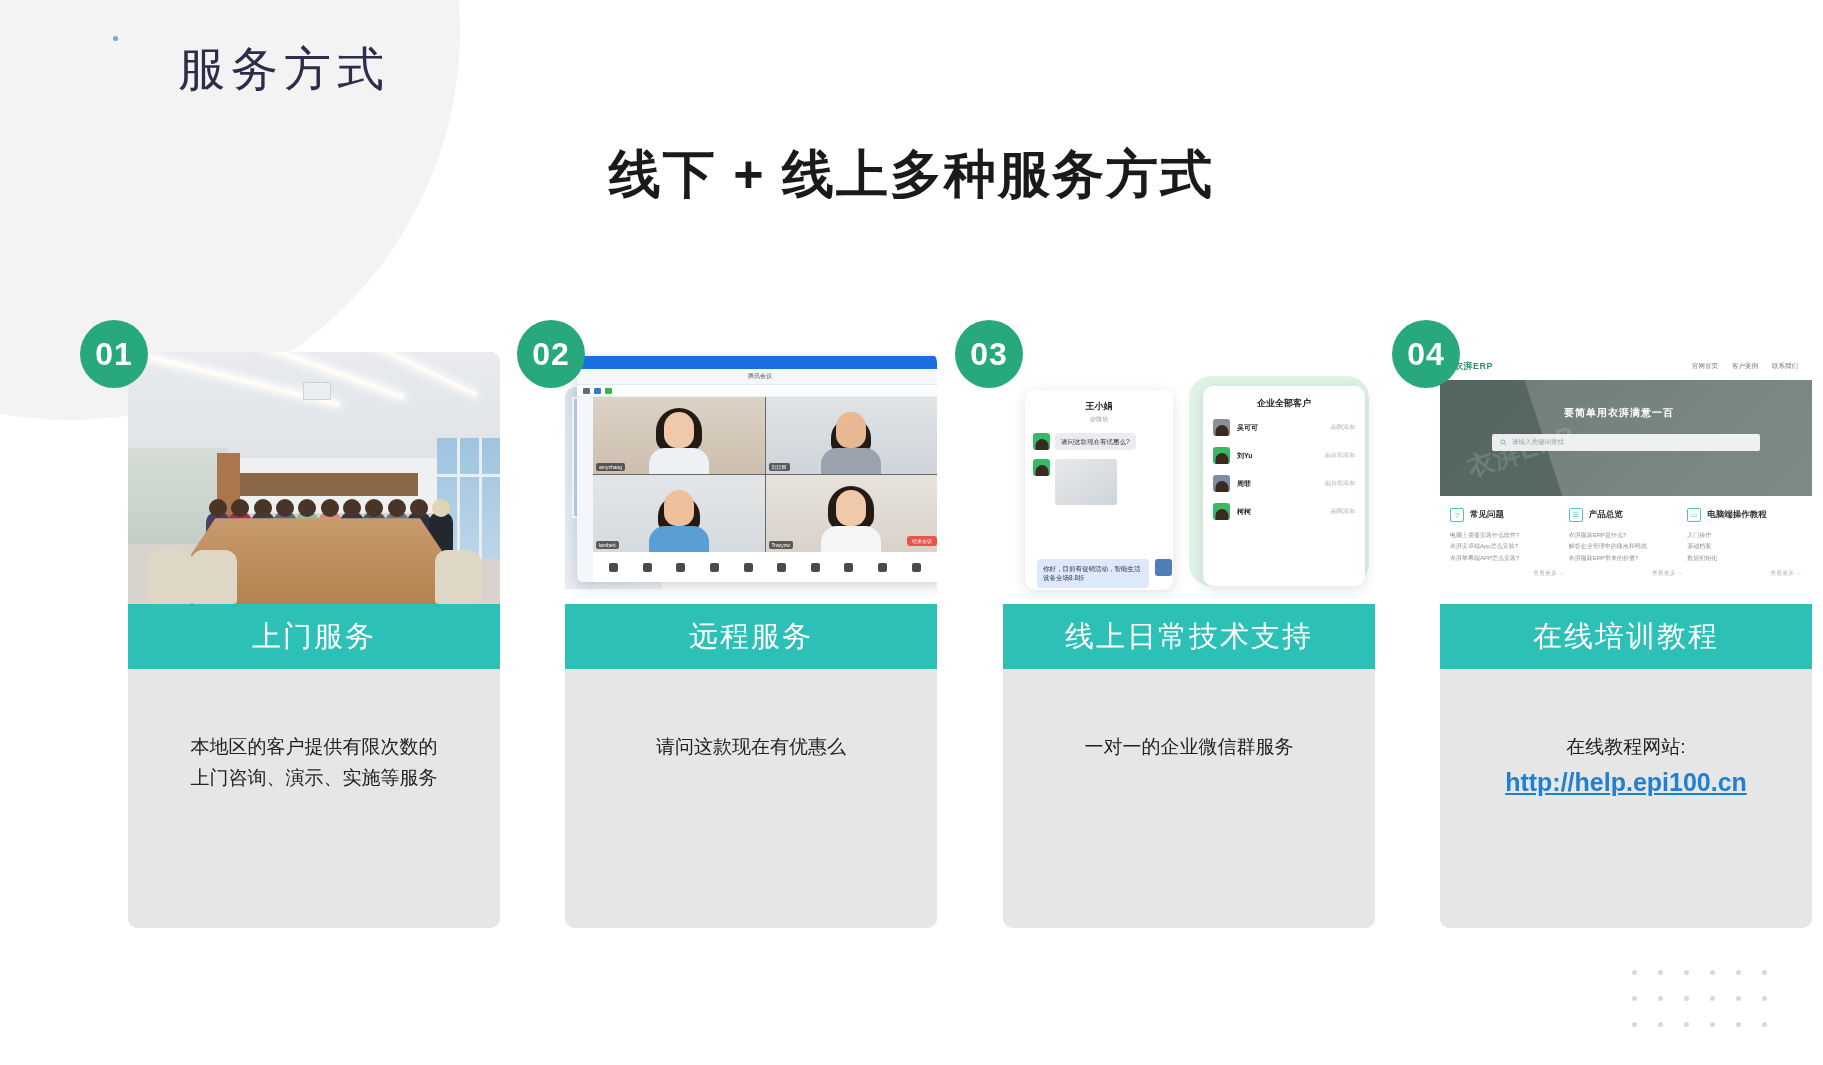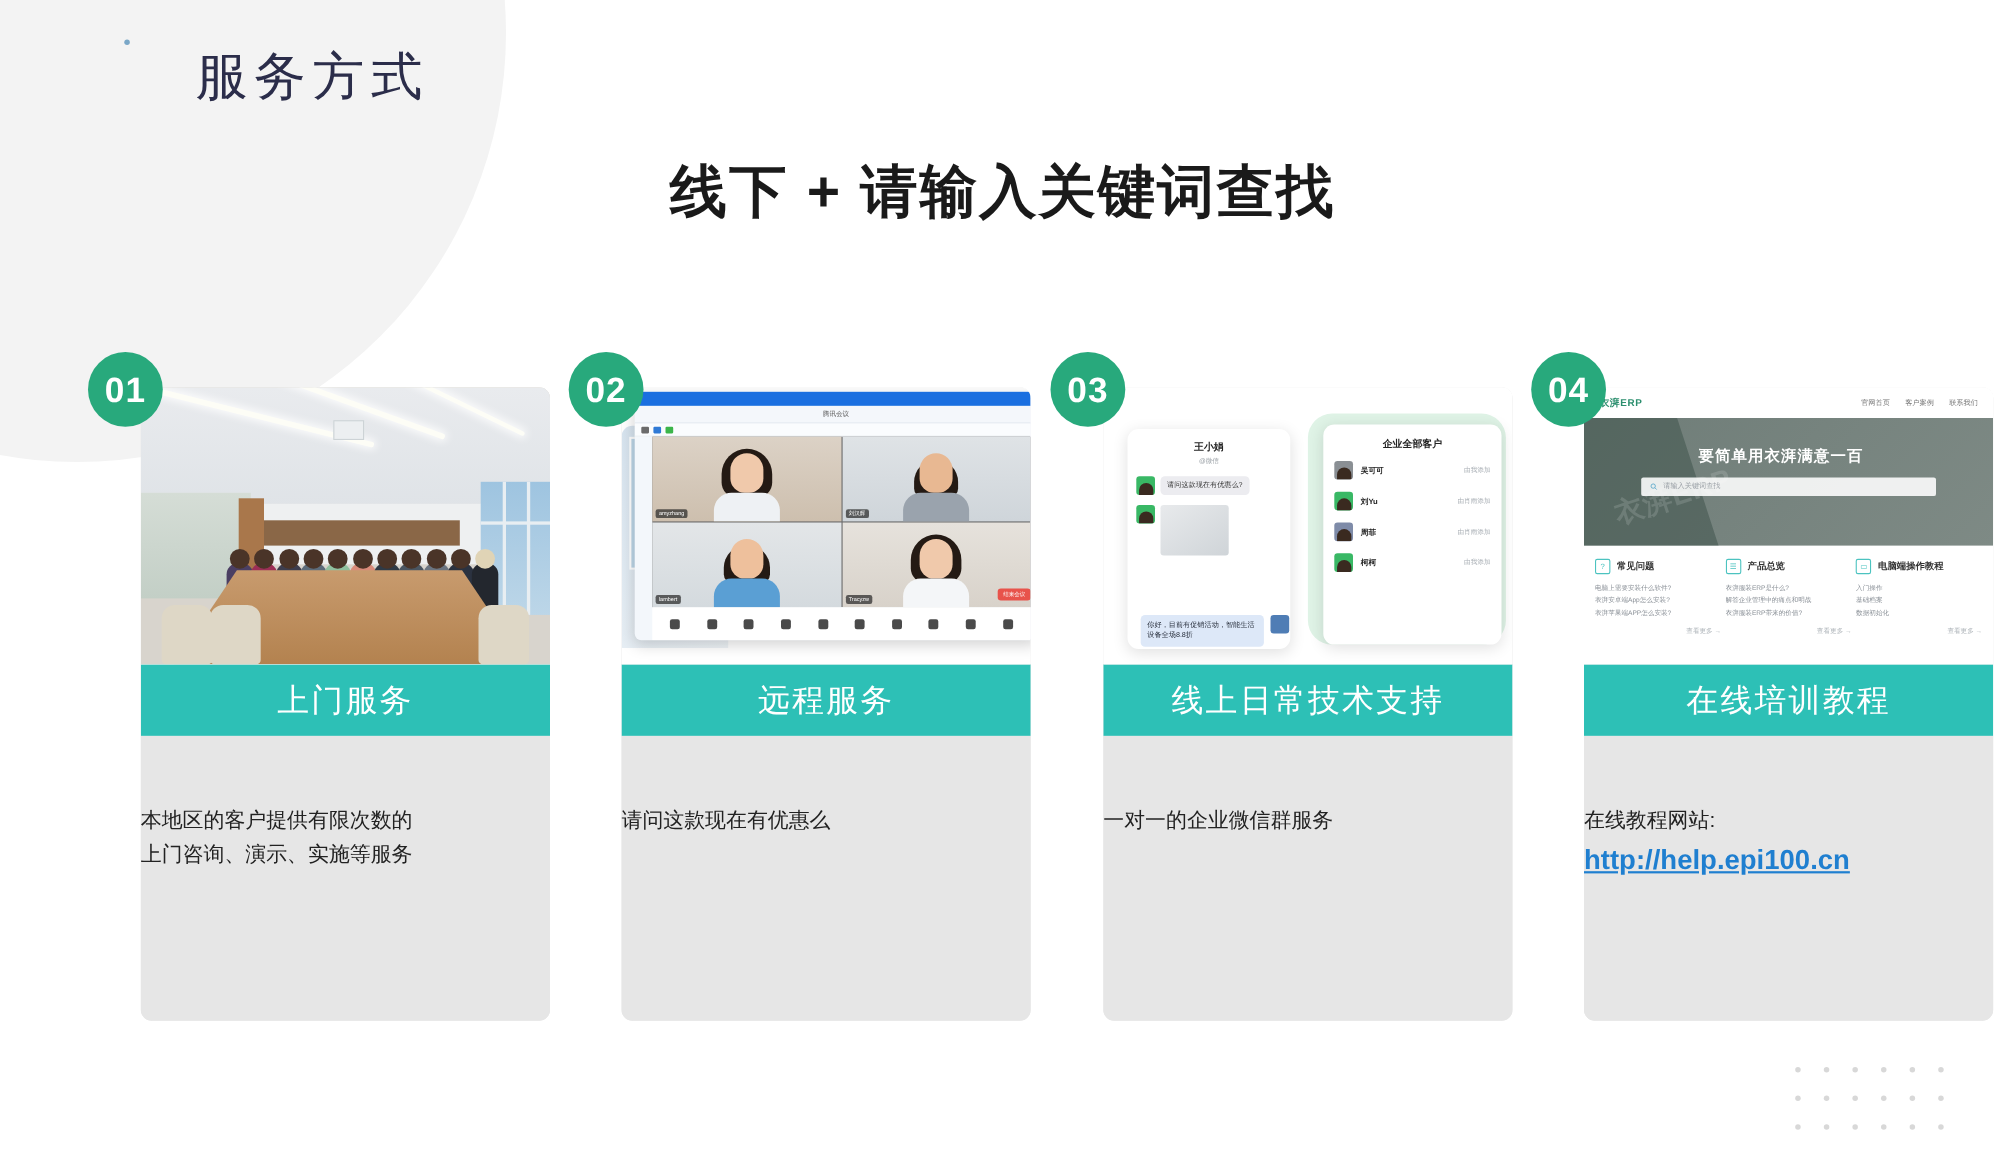--- a/index.html
+++ b/index.html
@@ -50,20 +50,21 @@
     position: relative; width: 100%; height: 252px;
     background: #ffffff; overflow: hidden;
   }
   .card-band {
     height: 65px; background: #2dc0b6; display: flex;
     align-items: center; justify-content: center;
   }
   .card-band-text { color: #fff; font-size: 29px; letter-spacing: 2px; font-weight: 400; }
   .card-body {
     height: 259px; background: #e6e6e6; padding-top: 62px;
+    text-align: center;
   }
   .card-desc { font-size: 19px; color: #222; line-height: 1.65; }
   .card-link {
     display: inline-block; margin-top: 6px; font-size: 25px;
     color: #1f7fd0; font-weight: bold; text-decoration: underline;
   }
 
   .badge {
     position: absolute; width: 68px; height: 68px; border-radius: 50%;
     background: #28a97c; color: #fff; display: flex; align-items: center;
@@ -154,21 +155,21 @@
 
   
   .photo4 { position:absolute; inset:0; background:#fff; overflow:hidden; }
   .p4-nav { height:28px; background:#fff; display:flex; align-items:center; padding:0 14px; }
   .p4-logo { font-size:9px; font-weight:bold; color:#2d8f6f; letter-spacing:.5px; }
   .p4-navlinks { margin-left:auto; display:flex; gap:14px; }
   .p4-navlink { font-size:6.5px; color:#777; }
   .p4-hero { position:relative; height:116px; background:linear-gradient(135deg,#6f7d78,#7e8a85); overflow:hidden; }
   .p4-phone { position:absolute; left:-14px; top:-24px; width:118px; height:186px; background:rgba(63,84,76,.55); border-radius:14px; transform:rotate(-18deg); }
   .p4-wm { position:absolute; left:26px; top:54px; font-size:26px; font-weight:bold; color:rgba(255,255,255,.14); transform:rotate(-18deg); letter-spacing:1px; }
-  .p4-herotitle { position:absolute; left:0; right:14px; top:26px; text-align:center; font-size:14px; color:#fff; font-weight:bold; letter-spacing:1px; }
+  .p4-herotitle { position:absolute; left:0; right:14px; top:26px; text-align:center; font-size:10px; color:#fff; font-weight:bold; letter-spacing:1px; }
   .p4-search {
     position:absolute; left:14%; right:14%; top:54px; height:17px; background:rgba(255,255,255,.88);
     border-radius:2px; display:flex; align-items:center; gap:5px; padding:0 8px;
   }
   .p4-searchtxt { font-size:6.5px; color:#9aa0a6; }
   .p4-cols { display:flex; padding:12px 10px 0; gap:4px; background:#fff; }
   .p4-col { flex:1; }
   .p4-colhead { display:flex; align-items:center; gap:6px; margin-bottom:8px; }
   .p4-colicon { width:14px; height:14px; border:1.3px solid #4cc3c0; border-radius:2px; display:flex; align-items:center; justify-content:center; font-size:7px; color:#4cc3c0; }
   .p4-coltitle { font-size:8.5px; color:#333; font-weight:bold; }
@@ -182,21 +183,21 @@
 </style>
 </head>
 <body>
 
 <div class="stage">
 
   <div class="blob"></div>
   <div class="blob-dot"></div>
 
   <div class="page-title">服务方式</div>
-  <div class="main-heading">线下 + 请输入关键词查找</div>
+  <div class="main-heading">线下 + 线上多种服务方式</div>
 
   <div class="cards">
 
     <div class="card card-0">
       <div class="badge">01</div>
       <div class="card-shell">
         <div class="card-media">
           <div class="photo1">
             <div class="p1-ceiling"></div>
             <div class="p1-tube p1-t1"></div>

